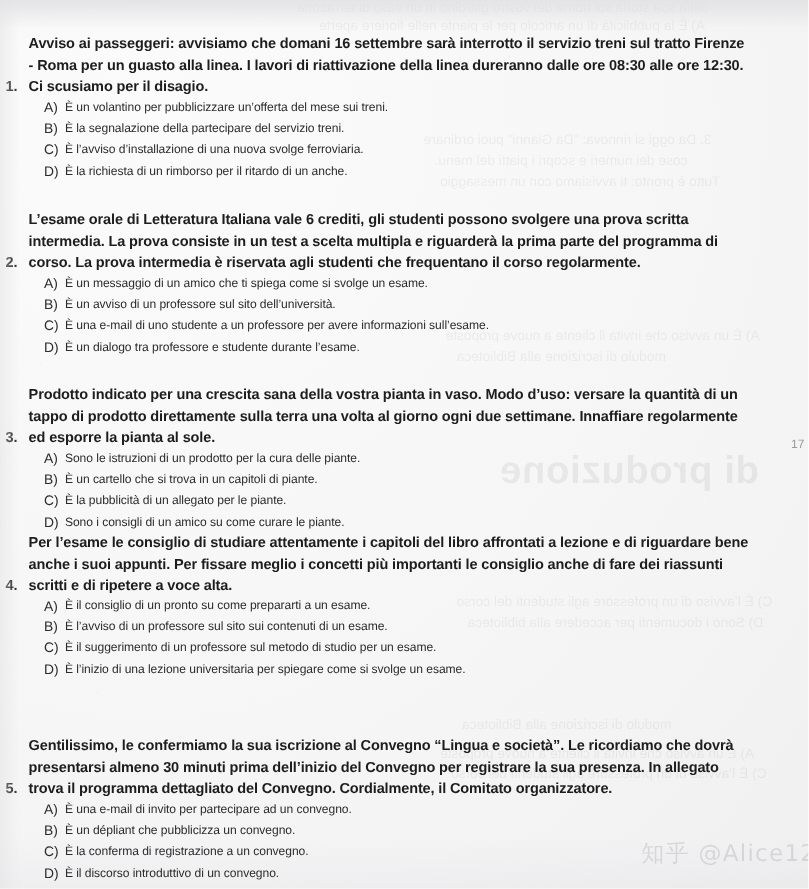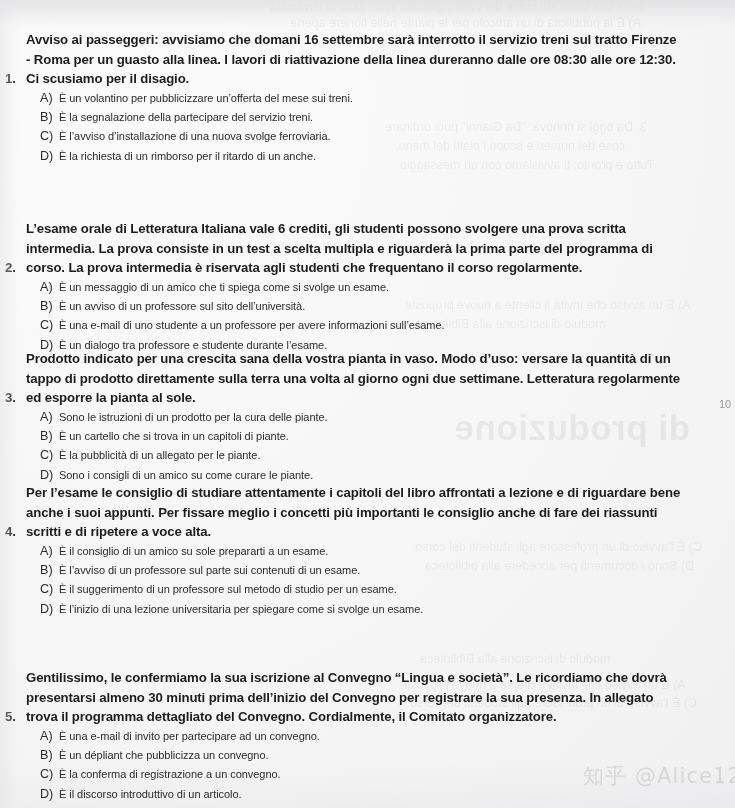--- a/index.html
+++ b/index.html
@@ -221,21 +221,21 @@
           <span class="optlab">C)</span>
           <span class="opttext">È l’avviso d’installazione di una nuova svolge ferroviaria.</span>
         </div>
         <div class="opt">
           <span class="optlab">D)</span>
           <span class="opttext">È la richiesta di un rimborso per il ritardo di un anche.</span>
         </div>
       </div>
     </div>
 
-    <div class="qblock" style="top:190px;margin-top:29px;">
+    <div class="qblock" style="top:190px;">
       <div class="qhead">
         <div class="qnum">2.</div>
         <div class="qtext">L’esame orale di Letteratura Italiana vale 6 crediti, gli studenti possono svolgere una prova scritta intermedia. La prova consiste in un test a scelta multipla e riguarderà la prima parte del programma di corso. La prova intermedia è riservata agli studenti che frequentano il corso regolarmente.</div>
       </div>
       <div class="opts">
         <div class="opt">
           <span class="optlab">A)</span>
           <span class="opttext">È un messaggio di un amico che ti spiega come si svolge un esame.</span>
         </div>
         <div class="opt">
@@ -249,21 +249,21 @@
         <div class="opt">
           <span class="optlab">D)</span>
           <span class="opttext">È un dialogo tra professore e studente durante l’esame.</span>
         </div>
       </div>
     </div>
 
     <div class="qblock" style="top:349px;">
       <div class="qhead">
         <div class="qnum">3.</div>
-        <div class="qtext">Prodotto indicato per una crescita sana della vostra pianta in vaso. Modo d’uso: versare la quantità di un tappo di prodotto direttamente sulla terra una volta al giorno ogni due settimane. Letteratura regolarmente ed esporre la pianta al sole.</div>
+        <div class="qtext">Prodotto indicato per una crescita sana della vostra pianta in vaso. Modo d’uso: versare la quantità di un tappo di prodotto direttamente sulla terra una volta al giorno ogni due settimane. Innaffiare regolarmente ed esporre la pianta al sole.</div>
       </div>
       <div class="opts">
         <div class="opt">
           <span class="optlab">A)</span>
           <span class="opttext">Sono le istruzioni di un prodotto per la cura delle piante.</span>
         </div>
         <div class="opt">
           <span class="optlab">B)</span>
           <span class="opttext">È un cartello che si trova in un capitoli di piante.</span>
         </div>
@@ -279,25 +279,25 @@
     </div>
 
     <div class="qblock" style="top:483px;">
       <div class="qhead">
         <div class="qnum">4.</div>
         <div class="qtext">Per l’esame le consiglio di studiare attentamente i capitoli del libro affrontati a lezione e di riguardare bene anche i suoi appunti. Per fissare meglio i concetti più importanti le consiglio anche di fare dei riassunti scritti e di ripetere a voce alta.</div>
       </div>
       <div class="opts">
         <div class="opt">
           <span class="optlab">A)</span>
-          <span class="opttext">È il consiglio di un amico su sole prepararti a un esame.</span>
-        </div>
-        <div class="opt">
-          <span class="optlab">B)</span>
-          <span class="opttext">È l’avviso di un professore sul parte sui contenuti di un esame.</span>
+          <span class="opttext">È il consiglio di un pronto su come prepararti a un esame.</span>
+        </div>
+        <div class="opt">
+          <span class="optlab">B)</span>
+          <span class="opttext">È l’avviso di un professore sul sito sui contenuti di un esame.</span>
         </div>
         <div class="opt">
           <span class="optlab">C)</span>
           <span class="opttext">È il suggerimento di un professore sul metodo di studio per un esame.</span>
         </div>
         <div class="opt">
           <span class="optlab">D)</span>
           <span class="opttext">È l’inizio di una lezione universitaria per spiegare come si svolge un esame.</span>
         </div>
       </div>
@@ -316,28 +316,28 @@
         <div class="opt">
           <span class="optlab">B)</span>
           <span class="opttext">È un dépliant che pubblicizza un convegno.</span>
         </div>
         <div class="opt">
           <span class="optlab">C)</span>
           <span class="opttext">È la conferma di registrazione a un convegno.</span>
         </div>
         <div class="opt">
           <span class="optlab">D)</span>
-          <span class="opttext">È il discorso introduttivo di un articolo.</span>
+          <span class="opttext">È il discorso introduttivo di un convegno.</span>
         </div>
       </div>
     </div>
 
   </div>
 
 
-  <div class="pagenum" style="left:719px; top:398px;">10</div>
+  <div class="pagenum" style="left:719px; top:398px;">17</div>
 
   <div class="watermark" style="left:583px; top:762px;">知乎 @Alice123</div>
 
   <div class="speckle"></div>
   <div class="topshade"></div>
   <div class="leftshade"></div>
 </div>
 
 </body></html>

